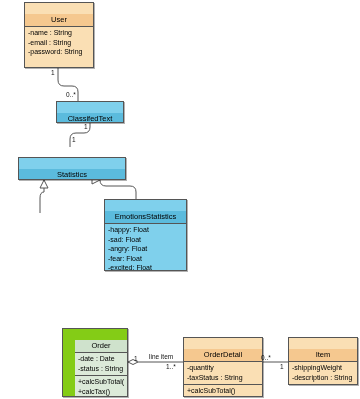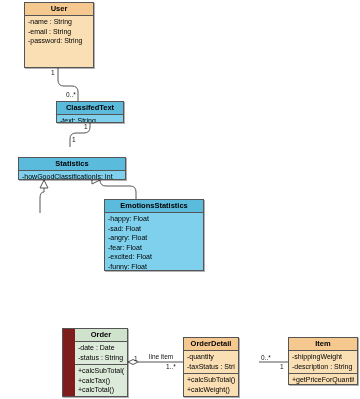--- a/index.html
+++ b/index.html
@@ -25,26 +25,27 @@
   
   .uml-class {
     position: absolute;
     box-sizing: border-box;
     border: 1px solid #555555;
     box-shadow: 1px 1px 0 rgba(0,0,0,0.30);
     overflow: hidden;
   }
   .uml-name {
     text-align: center;
-    font-weight: bold;
+    font-weight: normal;
     font-size: 7.5px;
     line-height: 10px;
     padding: 1px 2px;
     border-bottom: 1px solid #555555;
     white-space: nowrap;
+    margin-top: 11px;
   }
   .uml-compartment {
     padding: 1px 3px 2px 3px;
     font-size: 7px;
     line-height: 9.5px;
   }
   .uml-compartment + .uml-compartment {
     border-top: 1px solid #555555;
   }
   .uml-row {
@@ -55,21 +56,21 @@
   
   .theme-orange .uml-name { background: #f5c88f; }
   .theme-orange { background: #fadfb4; }
   .theme-orange .uml-compartment { background: #fadfb4; }
 
   .theme-blue .uml-name { background: #5bbbdd; }
   .theme-blue { background: #7fd0ec; }
   .theme-blue .uml-compartment { background: #7fd0ec; }
 
   .theme-green .uml-name { background: #cfe2cc; }
-  .theme-green { background: #7f1d1d; padding-left: 12px; }
+  .theme-green { background: #84cc16; padding-left: 12px; }
   .theme-green .uml-compartment { background: #dcead9; }
 
   
   .edge-label {
     position: absolute;
     font-size: 6.5px;
     line-height: 8px;
     color: #111111;
     white-space: nowrap;
   }
@@ -117,21 +118,21 @@
   </div>
 
   <div class="uml-class theme-blue" style="left:18px; top:157px; width:108px; height:23px;">
     <div class="uml-name">Statistics</div>
     <div class="uml-compartment">
       <div class="uml-row">-howGoodClassificationIs: Int</div>
     </div>
   </div>
 
 
-  <div class="uml-class theme-blue" style="left:104px; top:199px; width:100px; height:72px;">
+  <div class="uml-class theme-blue" style="left:104px; top:199px; width:83px; height:72px;">
     <div class="uml-name">EmotionsStatistics</div>
     <div class="uml-compartment">
       <div class="uml-row">-happy: Float</div>
       <div class="uml-row">-sad: Float</div>
       <div class="uml-row">-angry: Float</div>
       <div class="uml-row">-fear: Float</div>
       <div class="uml-row">-excited: Float</div>
       <div class="uml-row">-funny: Float</div>
     </div>
   </div>
@@ -143,21 +144,21 @@
       <div class="uml-row">-status : String</div>
     </div>
     <div class="uml-compartment">
       <div class="uml-row">+calcSubTotal()</div>
       <div class="uml-row">+calcTax()</div>
       <div class="uml-row">+calcTotal()</div>
       <div class="uml-row">+calcTotalWeight()</div>
     </div>
   </div>
 
-  <div class="uml-class theme-orange" style="left:183px; top:337px; width:56px; height:60px;">
+  <div class="uml-class theme-orange" style="left:183px; top:337px; width:80px; height:60px;">
     <div class="uml-name">OrderDetail</div>
     <div class="uml-compartment">
       <div class="uml-row">-quantity</div>
       <div class="uml-row">-taxStatus : String</div>
     </div>
     <div class="uml-compartment">
       <div class="uml-row">+calcSubTotal()</div>
       <div class="uml-row">+calcWeight()</div>
       <div class="uml-row">+calcTax()</div>
     </div>

